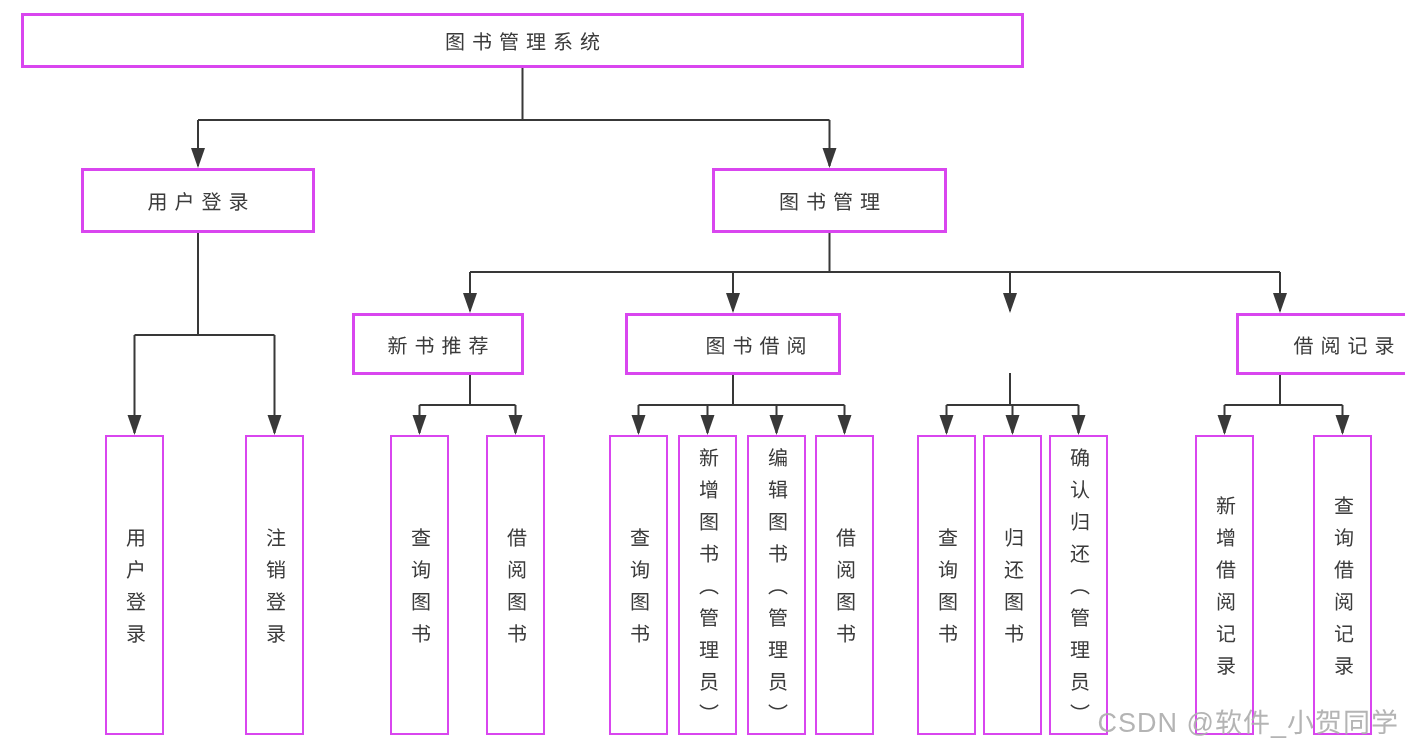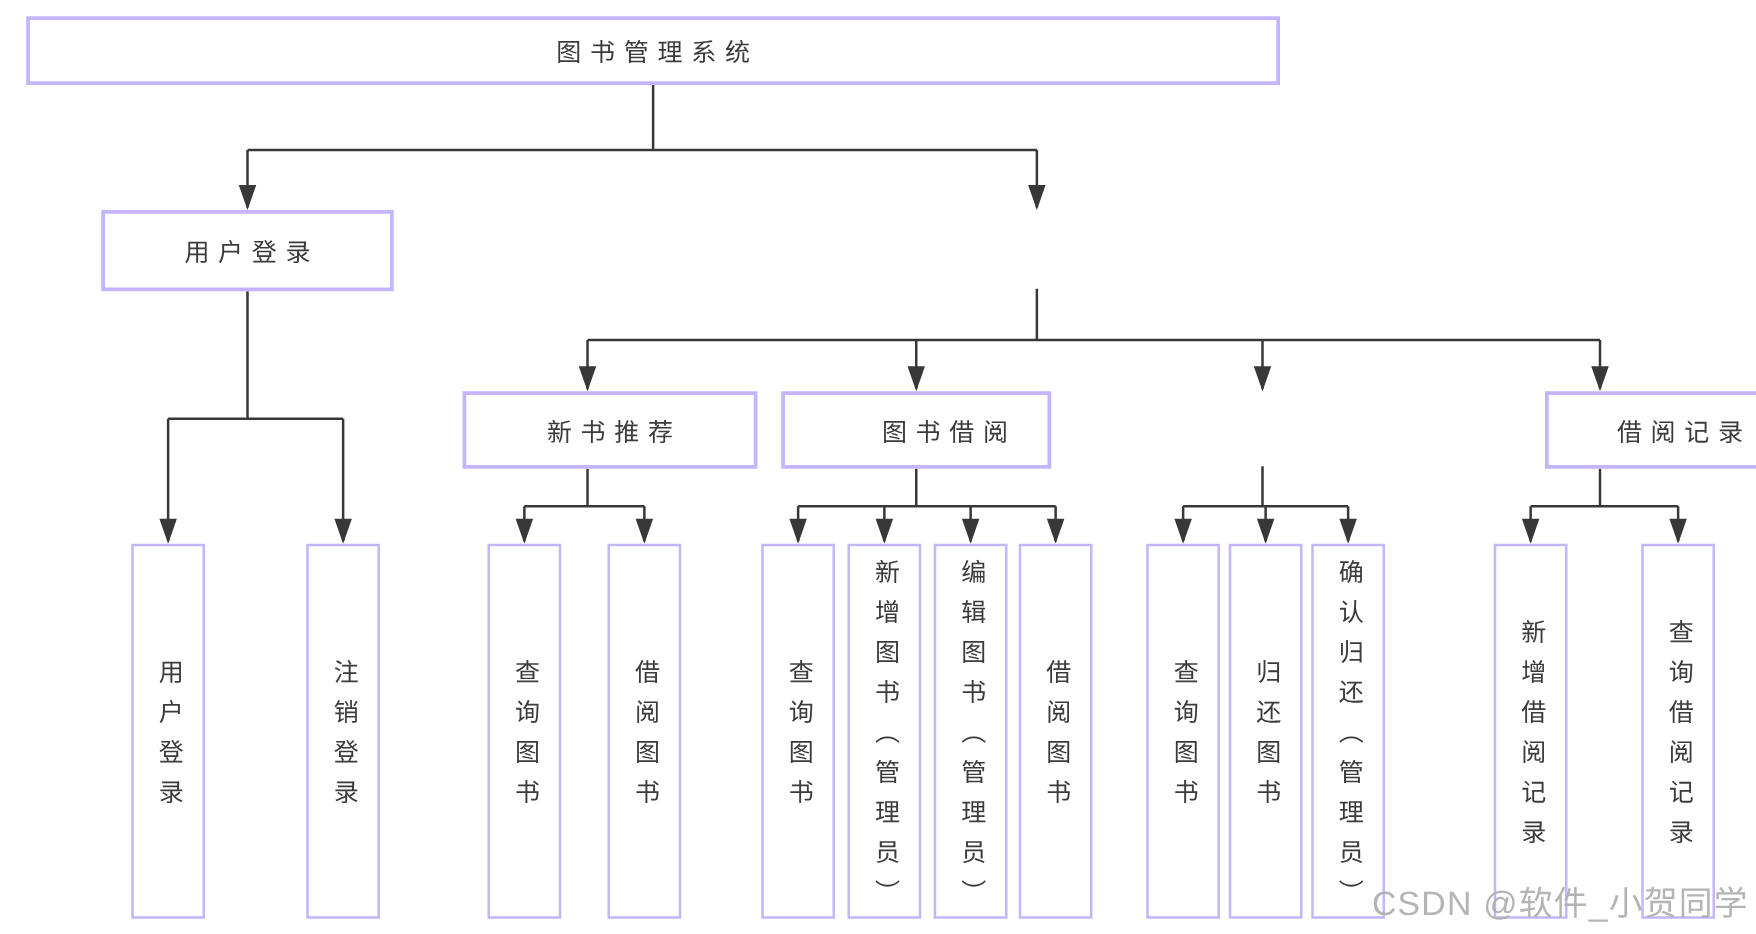--- a/index.html
+++ b/index.html
@@ -1,21 +1,21 @@
 <!DOCTYPE html>
 <html lang="zh-CN"><head>
 <meta charset="utf-8">
 <style>
   html,body{margin:0;padding:0;background:#fff;}
   body{font-family:"Liberation Sans",sans-serif;color:#3b3b3b;}
   #canvas{position:relative;width:1405px;height:747px;background:#fff;overflow:hidden;}
   #connectors{position:absolute;left:0;top:0;}
   .box{
     position:absolute;box-sizing:border-box;background:#fff;
-    border:3px solid #c4b5fd;display:flex;align-items:center;justify-content:center;
+    border:3px solid #d946ef;display:flex;align-items:center;justify-content:center;
     font-size:20px;color:#3b3b3b;
   }
   .hlabel{letter-spacing:7px;white-space:nowrap;}
   .hlabel > span{margin-left:7px;}
   .leaf{border-width:2.5px;}
   .leaf > span{
     writing-mode:vertical-lr;text-orientation:mixed;
     letter-spacing:12px;margin-top:12px;line-height:1;white-space:nowrap;
   }
   .watermark{
@@ -86,22 +86,25 @@
     </g>
   </svg>
 
   <div class="box hlabel" style="left:21px;top:13px;width:1003px;height:55px;">
     <span>图书管理系统</span>
   </div>
 
   <div class="box hlabel" style="left:81px;top:168px;width:234px;height:65px;">
     <span>用户登录</span>
   </div>
+  <div class="box hlabel" style="left:712px;top:168px;width:235px;height:65px;">
+    <span>图书管理</span>
+  </div>
 
-  <div class="box hlabel" style="left:370px;top:313px;width:236px;height:62px;">
+  <div class="box hlabel" style="left:352px;top:313px;width:172px;height:62px;">
     <span>新书推荐</span>
   </div>
   <div class="box hlabel" style="left:625px;top:313px;width:216px;height:62px;padding-left:46px;">
     <span>图书借阅</span>
   </div>
   <div class="box hlabel" style="left:1236px;top:313px;width:216px;height:62px;">
     <span>借阅记录</span>
   </div>
 
   <div class="box leaf" style="left:105px;top:435px;width:59px;height:300px;">

